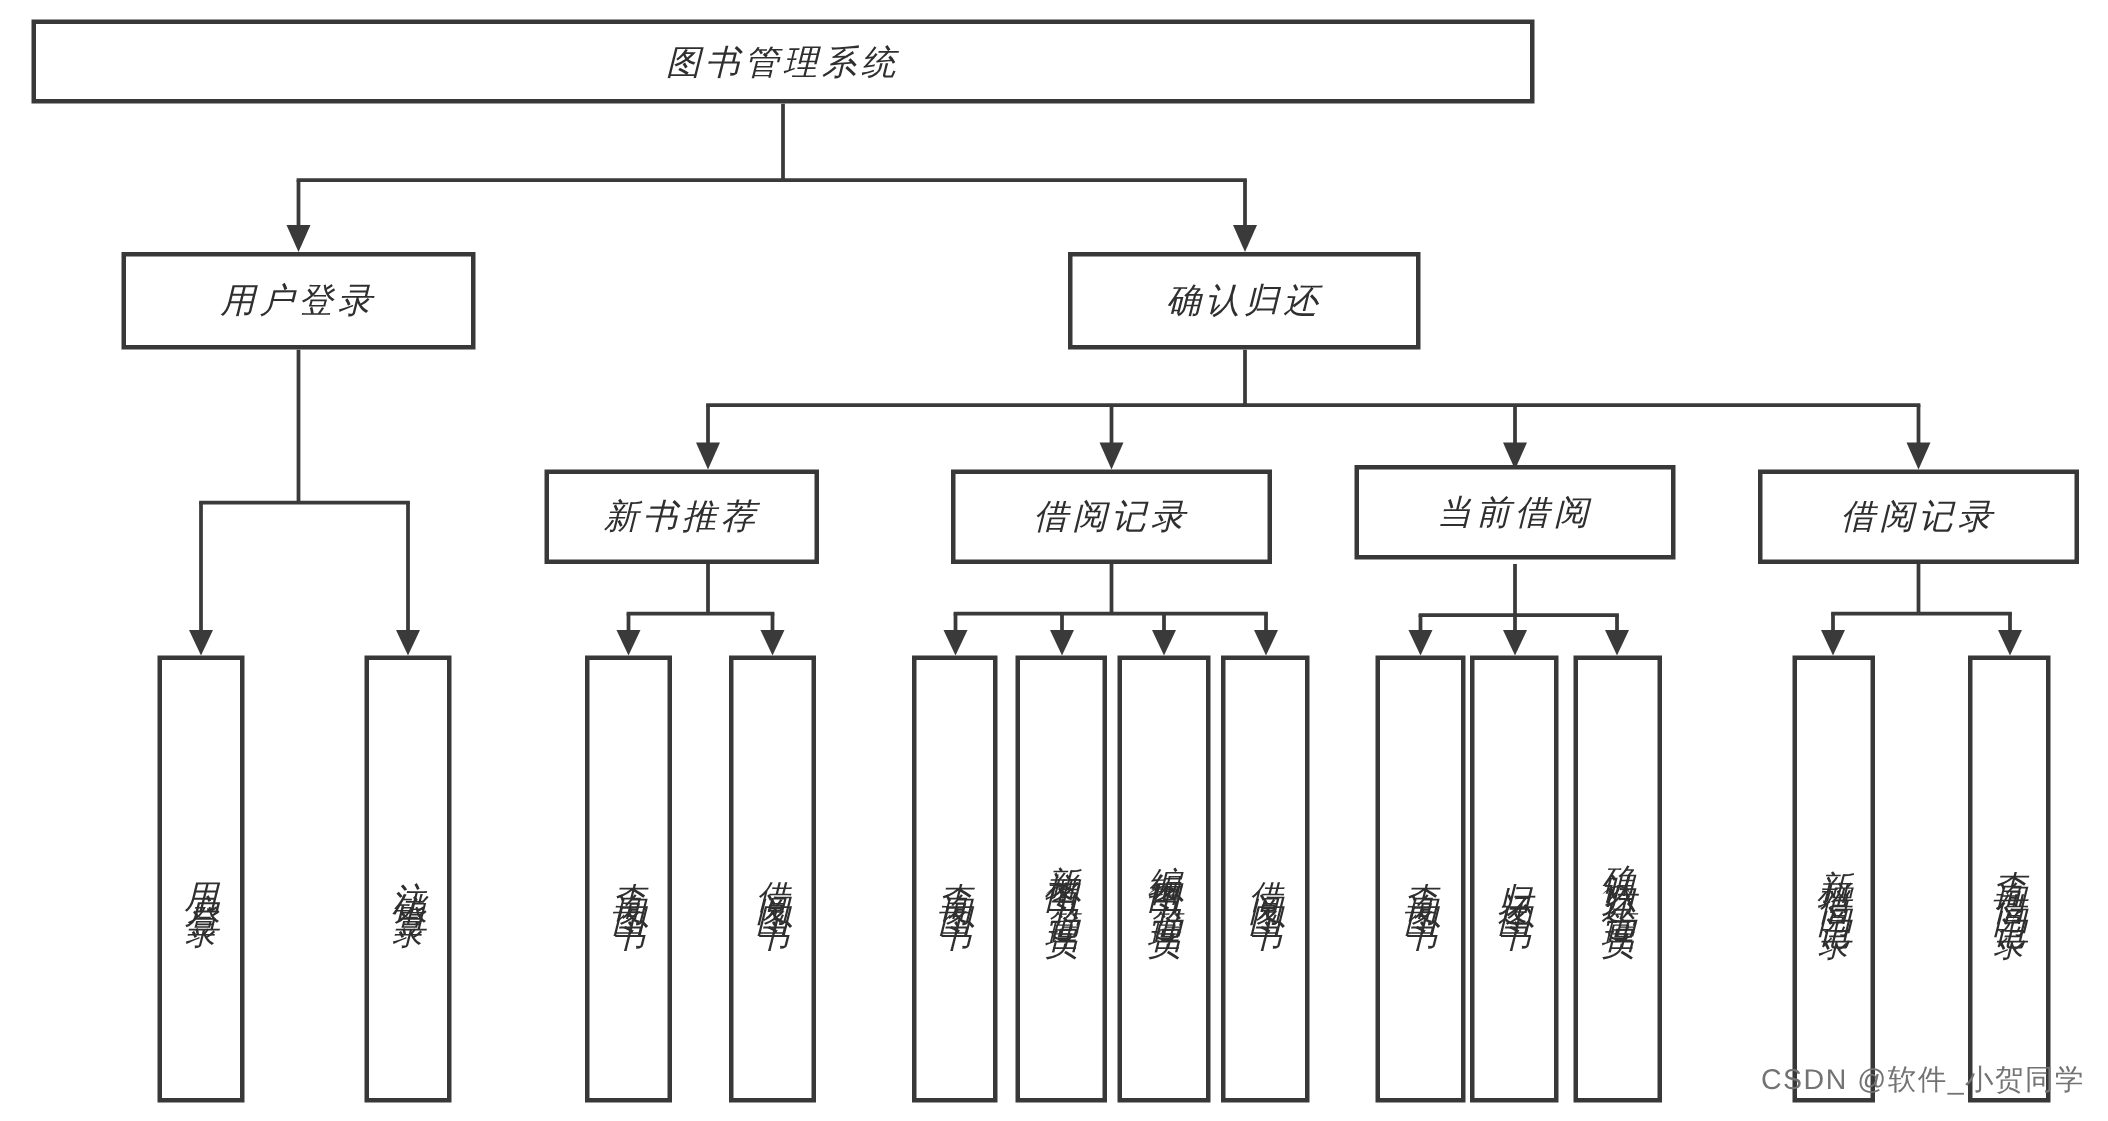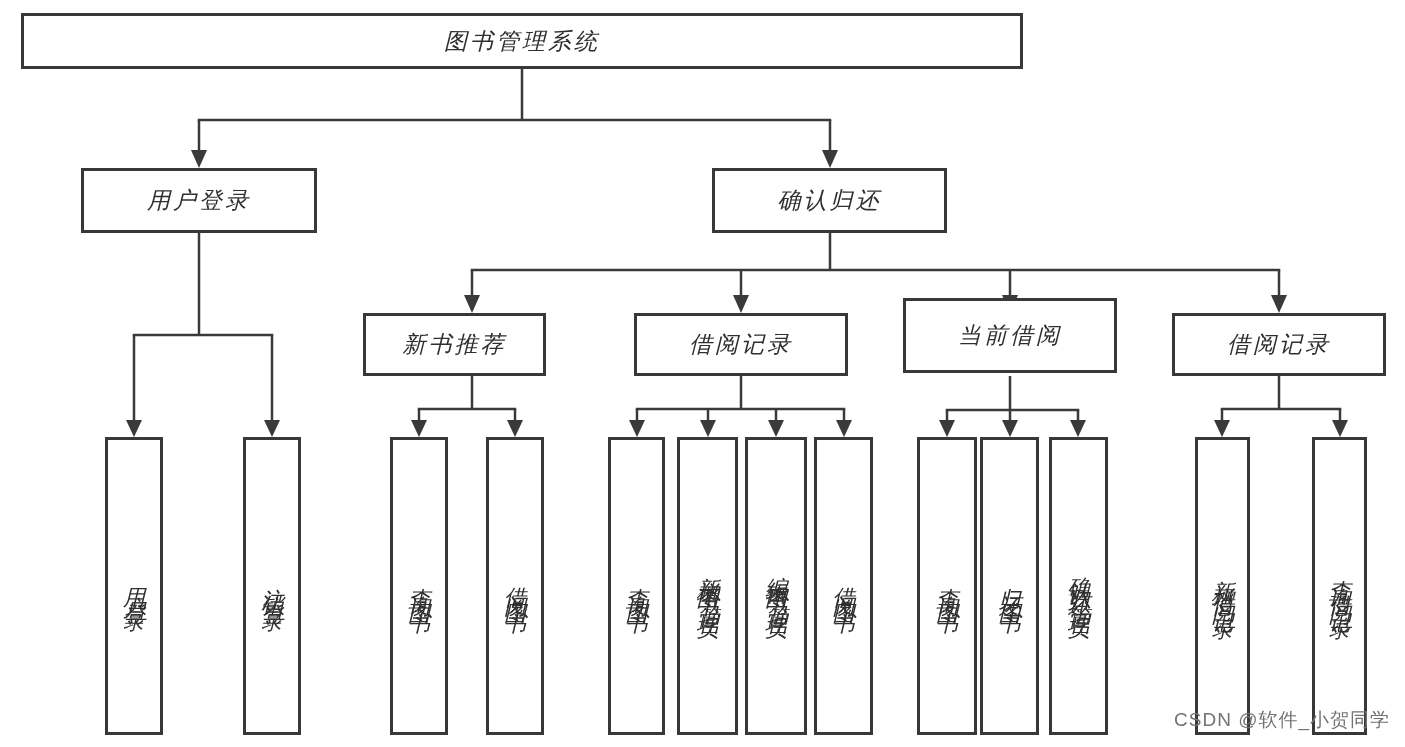--- a/index.html
+++ b/index.html
@@ -144,21 +144,21 @@
   <div class="box hbox" style="left:712px; top:168px; width:235px; height:65px;">
     <span>确认归还</span>
   </div>
 
   <div class="box hbox" style="left:363px; top:313px; width:183px; height:63px;">
     <span>新书推荐</span>
   </div>
   <div class="box hbox" style="left:634px; top:313px; width:214px; height:63px;">
     <span>借阅记录</span>
   </div>
-  <div class="box hbox" style="left:903px; top:298px; width:214px; height:75px;">
+  <div class="box hbox" style="left:903px; top:310px; width:214px; height:63px;">
     <span>当前借阅</span>
   </div>
   <div class="box hbox" style="left:1172px; top:313px; width:214px; height:63px;">
     <span>借阅记录</span>
   </div>
 
   <div class="box vbox" style="left:105px; top:437px; width:58px; height:298px;">
     <span>用户登录</span>
   </div>
   <div class="box vbox" style="left:243px; top:437px; width:58px; height:298px;">

